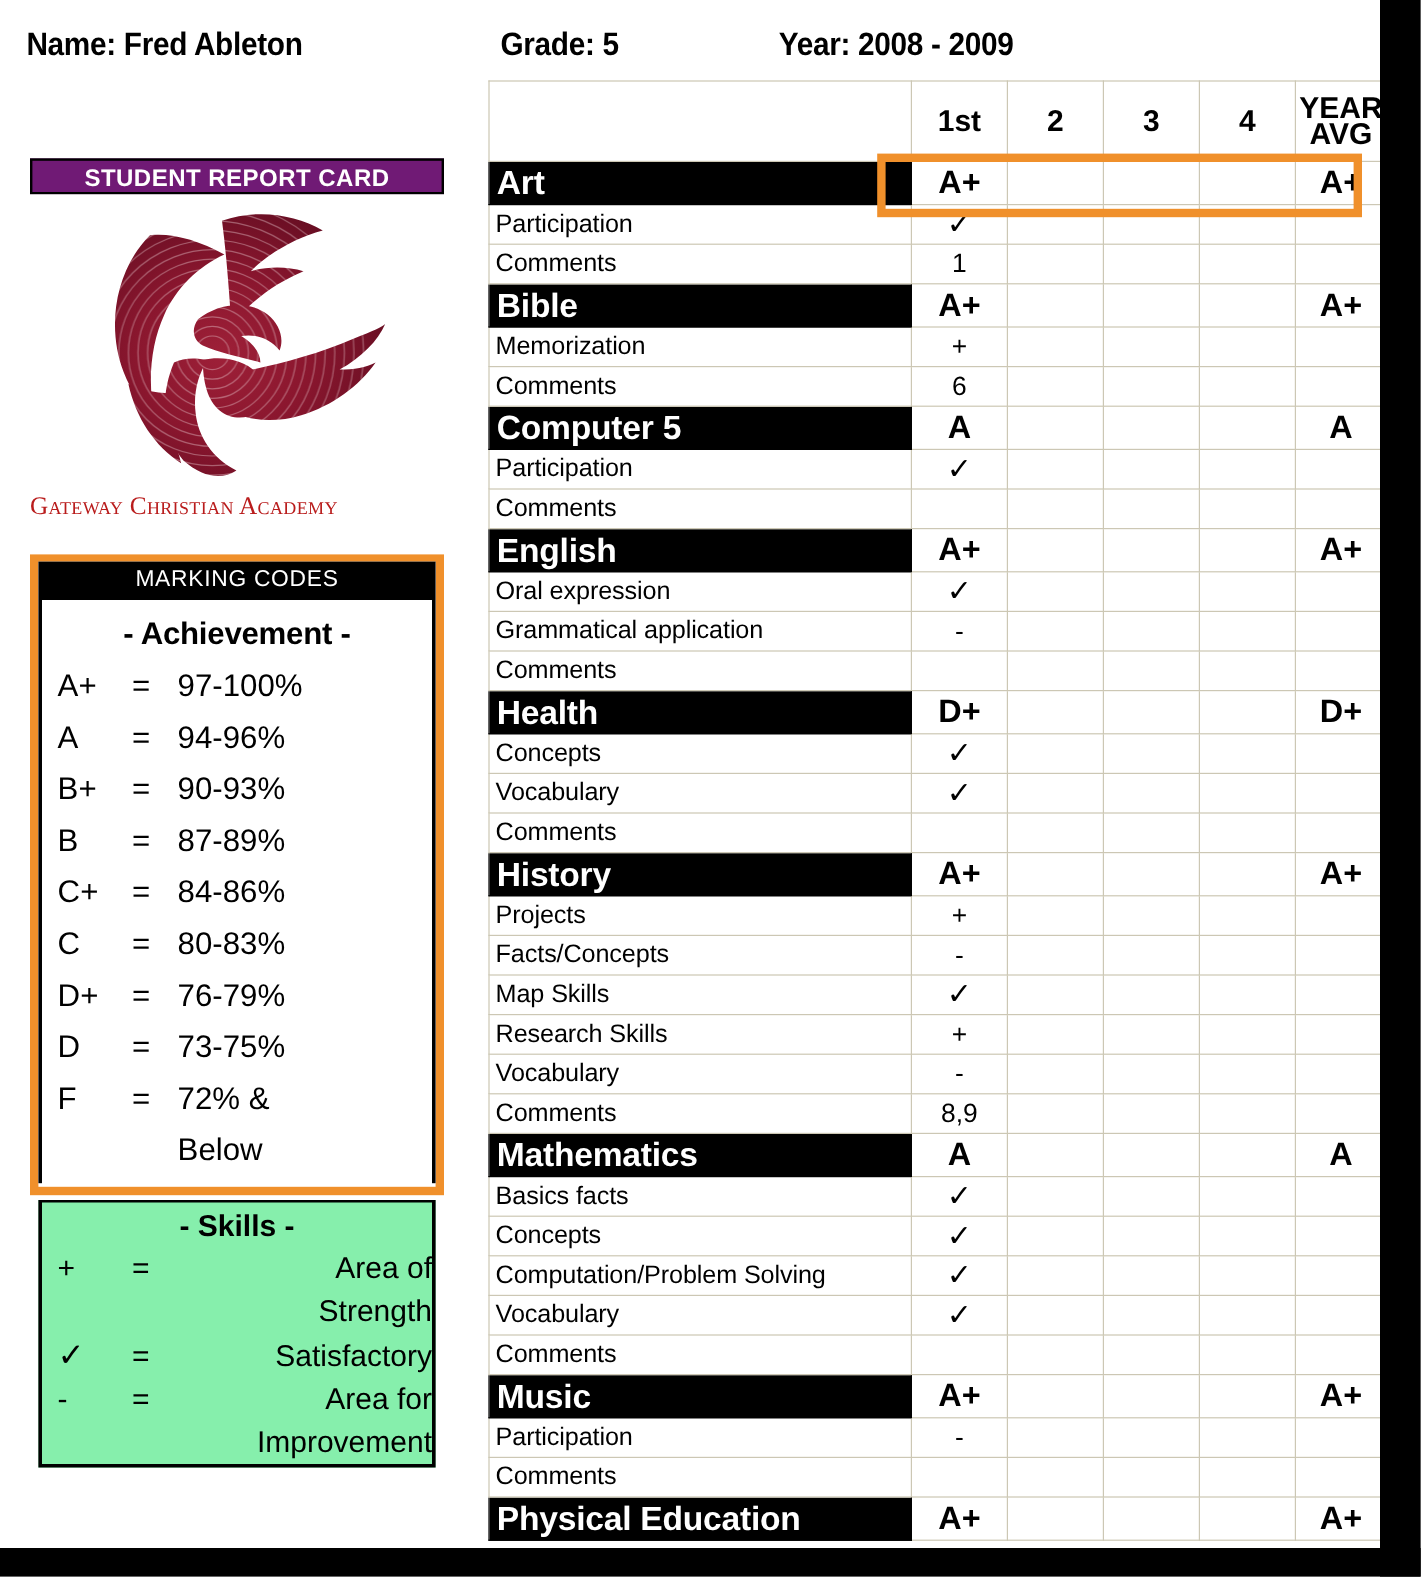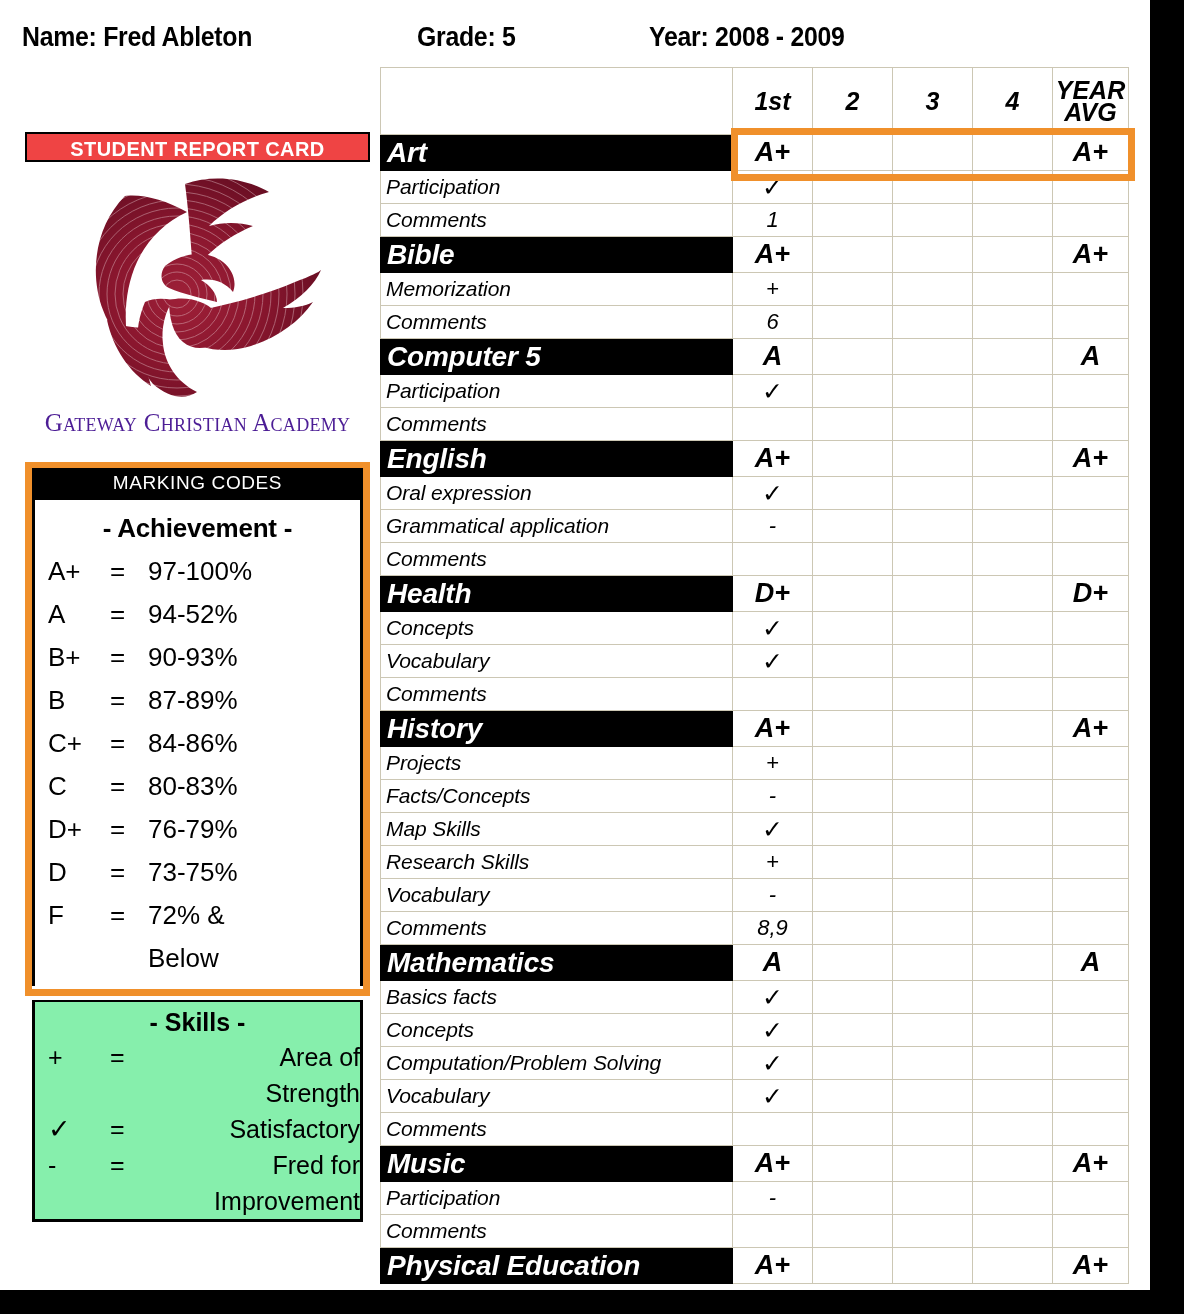--- a/index.html
+++ b/index.html
@@ -49,44 +49,43 @@
   .info-year  { width: 400px; }
 
   
   .left-col {
     position: absolute;
     left: 25px; top: 132px;
     width: 345px;
   }
 
   .card-title-bar {
-    background: #ef4444; color: #fff;
+    background: #701a75; color: #fff;
     height: 30px; line-height: 30px;
     text-align: center;
     font-size: 20px; font-weight: bold;
     letter-spacing: 0.4px;
     border: 2px solid #000;
     box-sizing: border-box;
   }
 
   .logo-wrap {
     height: 245px;
     display: flex; align-items: center; justify-content: center;
     background: #fff;
   }
   .logo-svg { display: block; }
 
   .school-name {
-    text-align: center;
     font-family: "Liberation Serif", "DejaVu Serif", serif;
-    font-size: 25px;
+    font-size: 21px;
     font-variant: small-caps;
     font-weight: normal;
     letter-spacing: 0.3px;
-    color: #4c1d95;
+    color: #b91c1c;
     padding-top: 2px;
     padding-bottom: 10px;
   }
 
   
   .mc-outer {
     position: absolute;
     left: 25px; top: 462px;
     width: 345px; height: 534px;
     border: 7px solid #F0902B;
@@ -156,23 +155,22 @@
   }
   .skill-key { width: 62px; flex: none; }
   .skill-eq  { width: 38px; flex: none; }
   .skill-val { flex: 1 1 auto; text-align: right; }
   .skill-val .cont { display: block; margin-left: 21px; }
   .check-glyph { font-size: 27px; line-height: 36px; }
 
   
   .table-wrap {
     position: absolute;
-    left: 380px; top: 67px;
+    left: 407px; top: 67px;
     width: 748px;
-    font-style: italic;
   }
   table.grades {
     border-collapse: collapse;
     table-layout: fixed;
     width: 748px;
   }
   table.grades col.c-label { width: 352px; }
   table.grades col.c-q     { width: 80px;  }
   table.grades col.c-avg   { width: 76px;  }
 
@@ -320,21 +318,21 @@
   <div class="code-list">
 
     <div class="code-row">
       <span class="code-key">A+</span>
       <span class="code-eq">=</span>
       <span class="code-val">97-100%</span>
     </div>
     <div class="code-row">
       <span class="code-key">A</span>
       <span class="code-eq">=</span>
-      <span class="code-val">94-52%</span>
+      <span class="code-val">94-96%</span>
     </div>
     <div class="code-row">
       <span class="code-key">B+</span>
       <span class="code-eq">=</span>
       <span class="code-val">90-93%</span>
     </div>
     <div class="code-row">
       <span class="code-key">B</span>
       <span class="code-eq">=</span>
       <span class="code-val">87-89%</span>
@@ -386,21 +384,21 @@
   <div class="skill-row">
     <span class="skill-key check-glyph">✓</span>
     <span class="skill-eq">=</span>
     <span class="skill-val">Satisfactory</span>
   </div>
 
   <div class="skill-row">
     <span class="skill-key">-</span>
     <span class="skill-eq">=</span>
     <span class="skill-val">
-      <span>Fred for</span>
+      <span>Area for</span>
       <span class="cont">Improvement</span>
     </span>
   </div>
 </div>
 
 <div class="table-wrap">
   <table class="grades">
     <colgroup>
       <col class="c-label">
         <col class="c-q">

